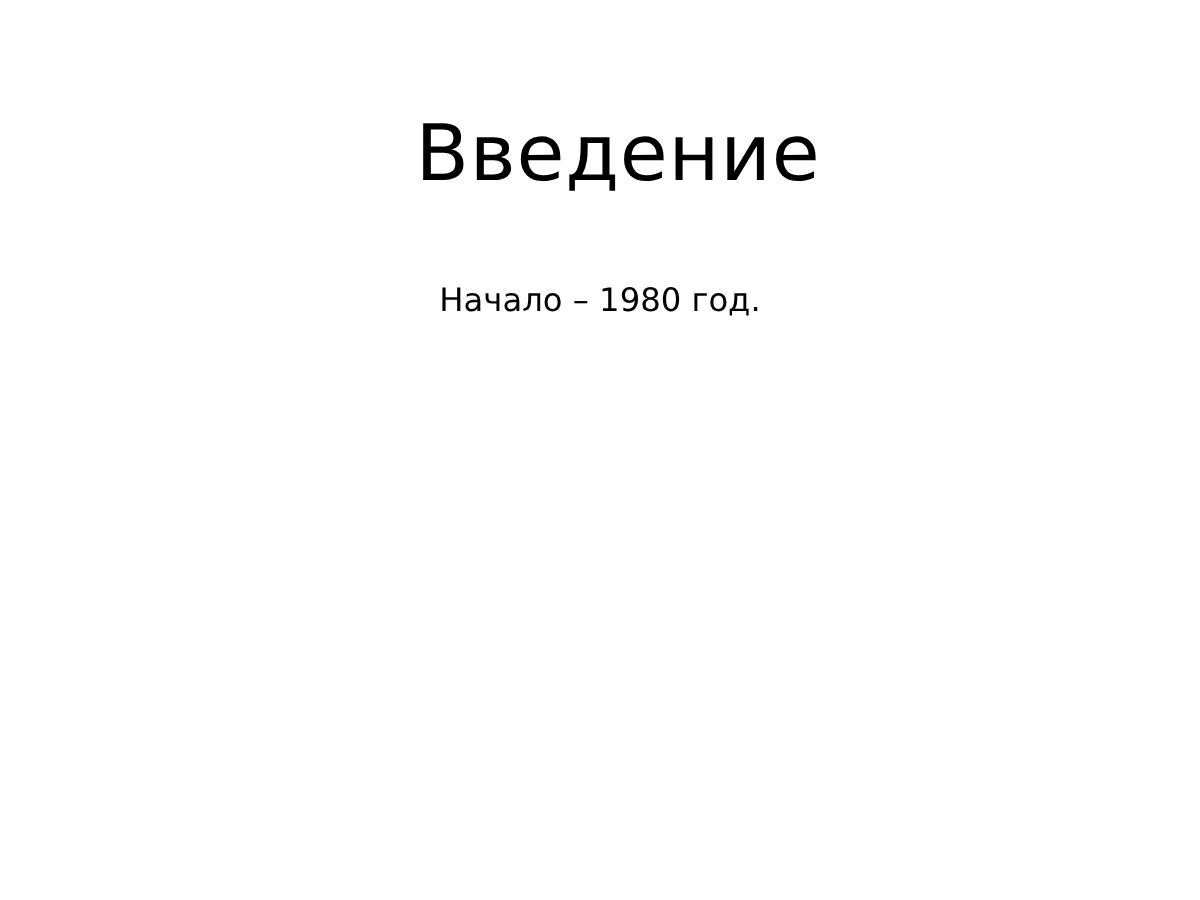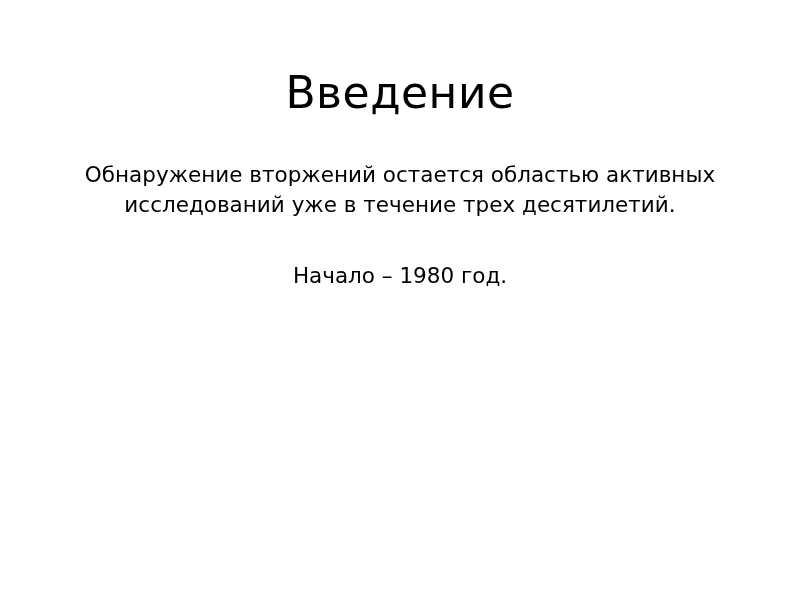--- a/index.html
+++ b/index.html
@@ -16,52 +16,51 @@
   }
   .slide {
     position: relative;
     width: 800px;
     height: 600px;
     box-sizing: border-box;
   }
   .slide-title {
     position: absolute;
     top: 40px;
-    left: 60px;
+    left: 72px;
     width: 680px;
     text-align: center;
-    font-size: 44px;
+    font-size: 52px;
     line-height: 1.1;
     font-weight: normal;
     letter-spacing: 0.5px;
   }
   .slide-body {
     position: absolute;
     top: 160px;
     left: 55px;
     width: 690px;
     text-align: center;
   }
   .para {
     font-size: 21.5px;
     line-height: 1.38;
     margin: 0;
   }
   .para + .para {
     margin-top: 34px;
   }
   .para.gap-large {
-    margin-top: 42px;
+    margin-top: 26px;
   }
 </style>
 </head>
 <body>
 
 <div class="slide">
 
   <h1 class="slide-title">Введение</h1>
 
   <div class="slide-body">
-    <p class="para">Обнаружение вторжений остается областью активных исследований уже в течение трех десятилетий.</p>
     <p class="para gap-large">Начало – 1980 год.</p>
   </div>
 
 </div>
 
 </body></html>

